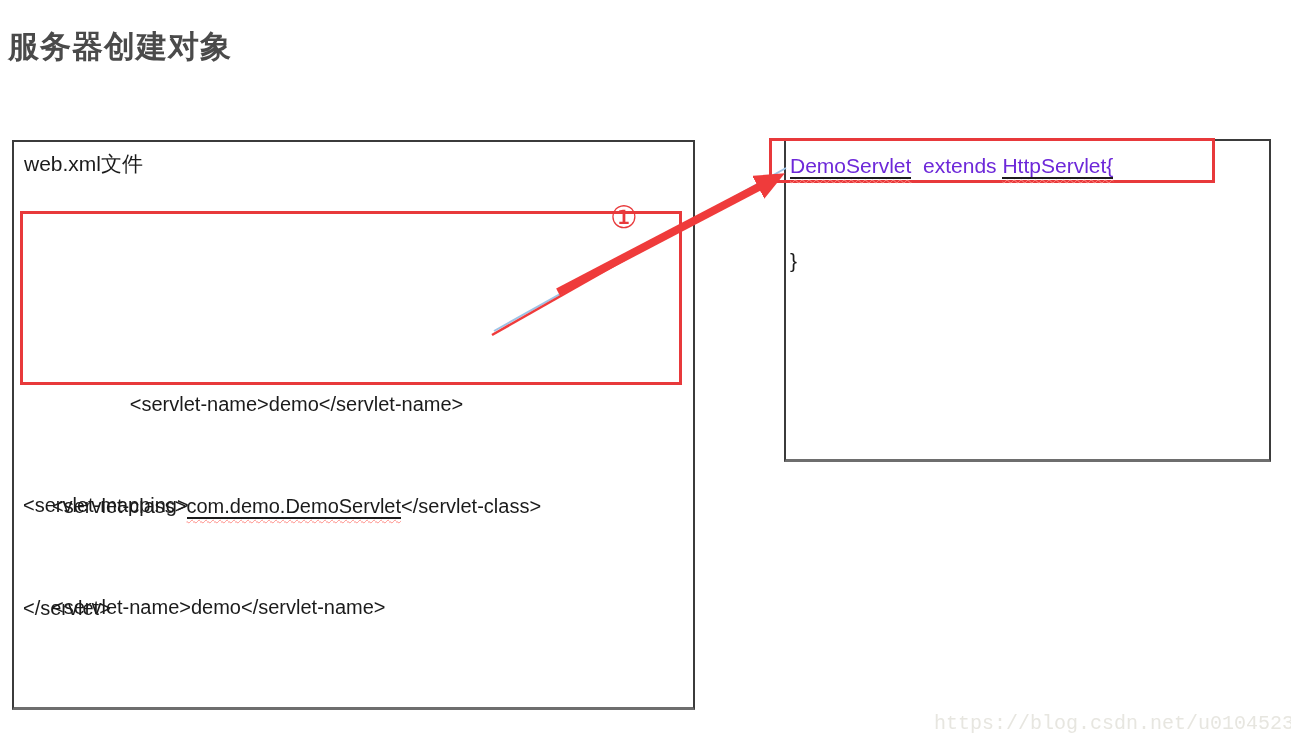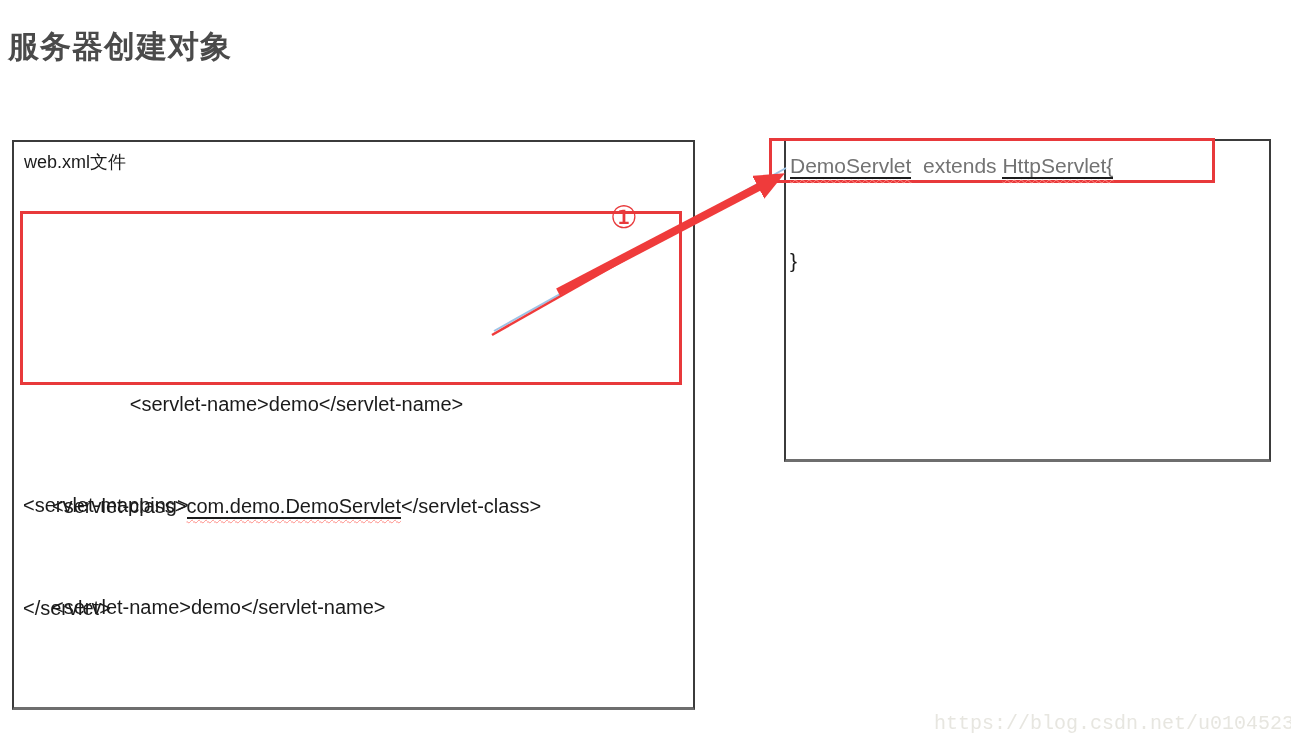--- a/index.html
+++ b/index.html
@@ -23,21 +23,21 @@
   .panel {
     background: #ffffff;
     border: 2px solid #3b3b3b;
     border-bottom: 3px solid #6e6e6e;
   }
   .left-panel  { left: 12px;  top: 140px; width: 683px; height: 570px; }
   .right-panel { left: 784px; top: 139px; width: 487px; height: 323px; }
 
   .box-title {
     left: 24px; top: 150px;
-    font-size: 18px;
+    font-size: 21px;
     color: #1b1b1b;
   }
 
   .red-rect {
     border: 3px solid #e8393b;
     background: transparent;
     pointer-events: none;
   }
   .red-rect-left  { left: 20px;  top: 211px; width: 662px; height: 174px; }
   .red-rect-right { left: 769px; top: 138px; width: 446px; height: 45px;  }
@@ -58,21 +58,21 @@
     text-decoration-line: underline;
     text-decoration-style: wavy;
     text-decoration-color: #ff8f88;
     text-decoration-thickness: 1px;
     text-underline-offset: 6px;
   }
 
   .class-decl {
     left: 790px; top: 149px;
     font-size: 21px;
-    color: #737373;
+    color: #6d28d9;
     line-height: 34px;
     white-space: pre;
   }
   .closing-brace {
     left: 790px; top: 249px;
     font-size: 21px;
     color: #1b1b1b;
   }
 
   .step-marker {

